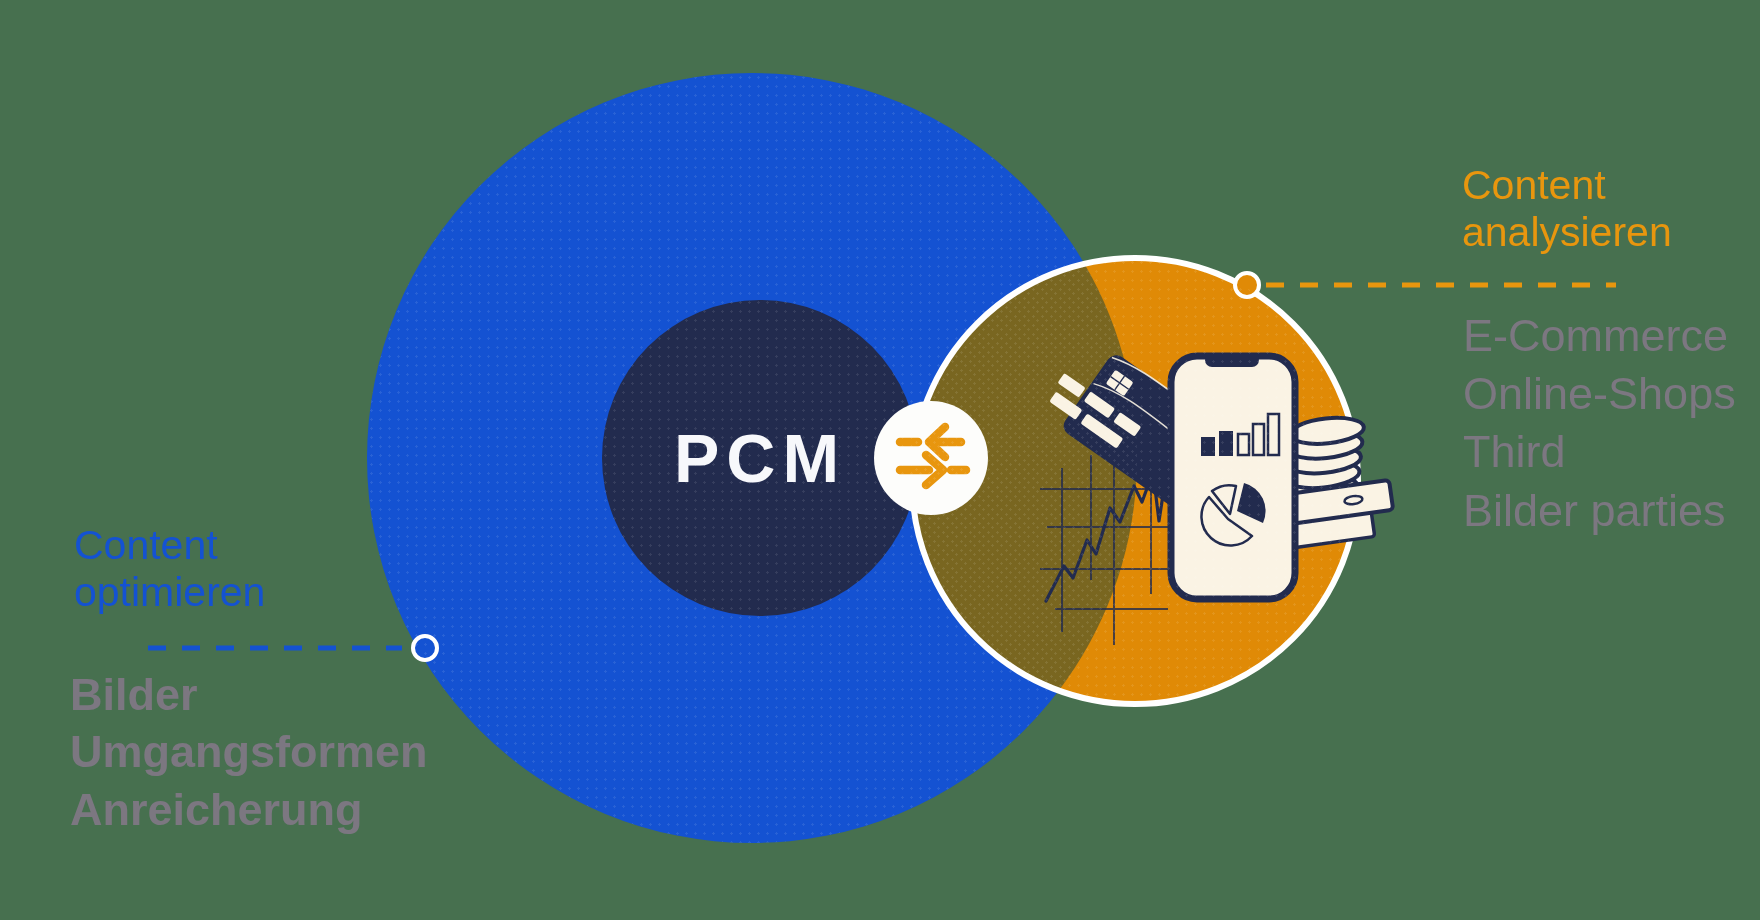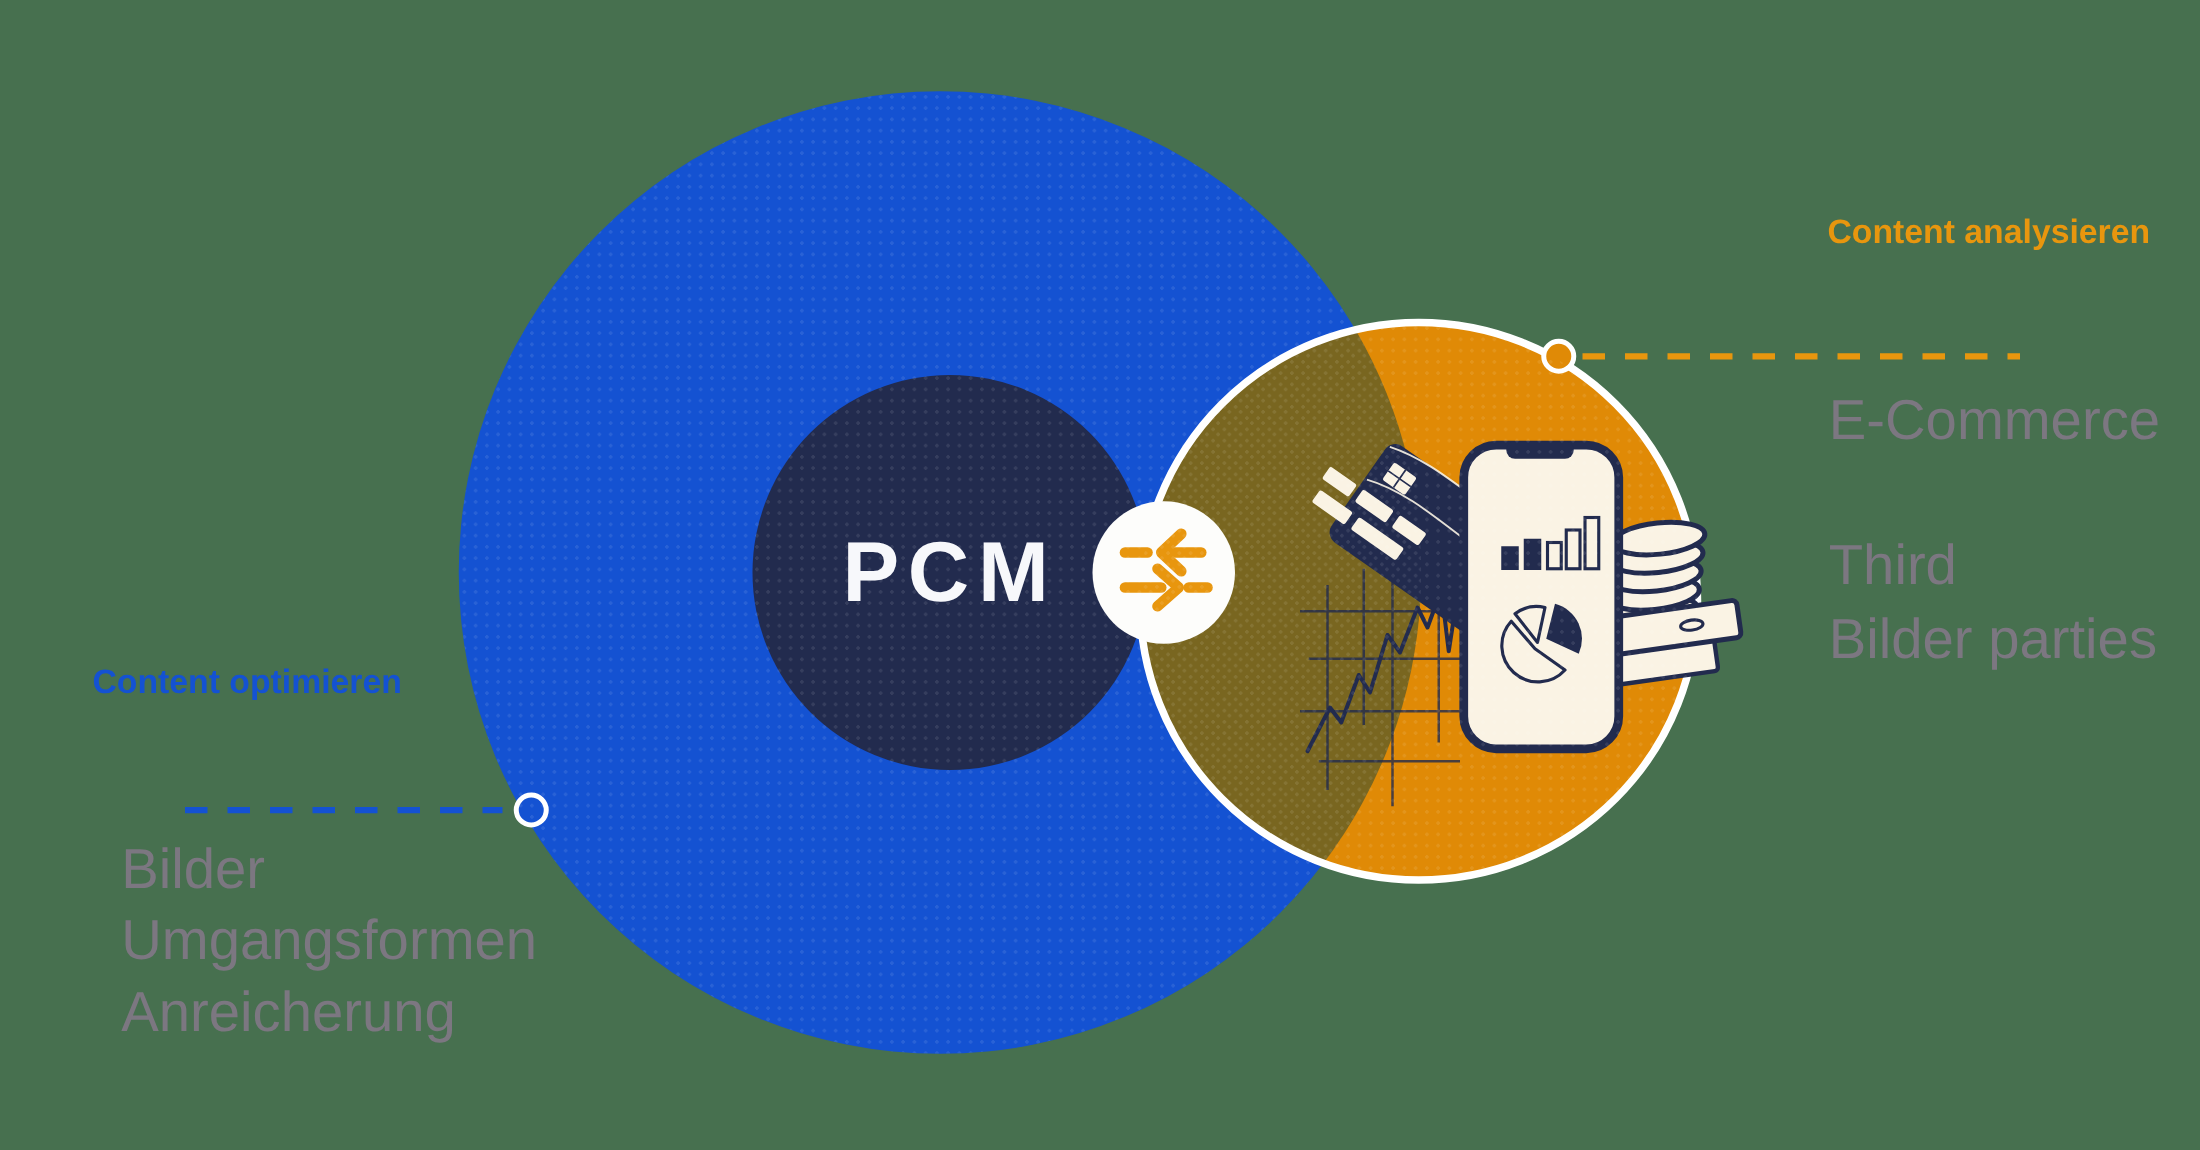--- a/index.html
+++ b/index.html
@@ -24,25 +24,25 @@
   
   .dots{position:absolute;border-radius:50%;pointer-events:none;
         background-image:radial-gradient(rgba(255,255,255,.09) 1.2px, rgba(255,255,255,0) 1.2px);
         background-size:9px 9px;}
   #dots-blue{left:367px;top:73px;width:770px;height:770px;}
   #dots-orange{left:912px;top:258px;width:446px;height:446px;}
 
   .txt{position:absolute;white-space:pre-line;}
   #pcm-label{left:610px;top:421px;width:300px;text-align:center;
              font-size:68px;font-weight:bold;letter-spacing:7px;color:#F7F8FB;line-height:74px;}
-  .panel-title{font-size:27px;font-weight:bold;line-height:47px;}
+  .panel-title{font-size:41px;font-weight:normal;line-height:47px;}
   #left-title{left:74px;top:522px;width:280px;color:var(--blue,#1452D2);}
   #right-title{left:1462px;top:162px;width:285px;color:var(--orange-accent,#E8960E);}
   .list-item{position:absolute;font-size:45px;font-weight:400;color:var(--text-gray,#7C7781);}
-  .li-left{left:97px;}
+  .li-left{left:70px;font-weight:bold;}
   .li-right{left:1463px;}
   #l-item-0{top:669px;} #l-item-1{top:726px;} #l-item-2{top:784px;text-align:center;}
   #r-item-0{top:310px;} #r-item-1{top:368px;} #r-item-2{top:426px;} #r-item-3{top:485px;}
 </style>
 </head>
 <body>
 
 <div id="canvas">
 
   <svg id="scene" viewBox="0 0 1760 920">
@@ -129,16 +129,17 @@
 
   <div class="txt" id="pcm-label">PCM</div>
 
   <div class="txt panel-title" id="left-title">Content optimieren</div>
   <div class="list-item li-left" id="l-item-0">Bilder</div>
   <div class="list-item li-left" id="l-item-1">Umgangsformen</div>
   <div class="list-item li-left" id="l-item-2">Anreicherung</div>
 
   <div class="txt panel-title" id="right-title">Content analysieren</div>
   <div class="list-item li-right" id="r-item-0">E-Commerce</div>
+  <div class="list-item li-right" id="r-item-1">Online-Shops</div>
   <div class="list-item li-right" id="r-item-2">Third</div>
   <div class="list-item li-right" id="r-item-3">Bilder parties</div>
 
 </div>
 
 </body></html>

